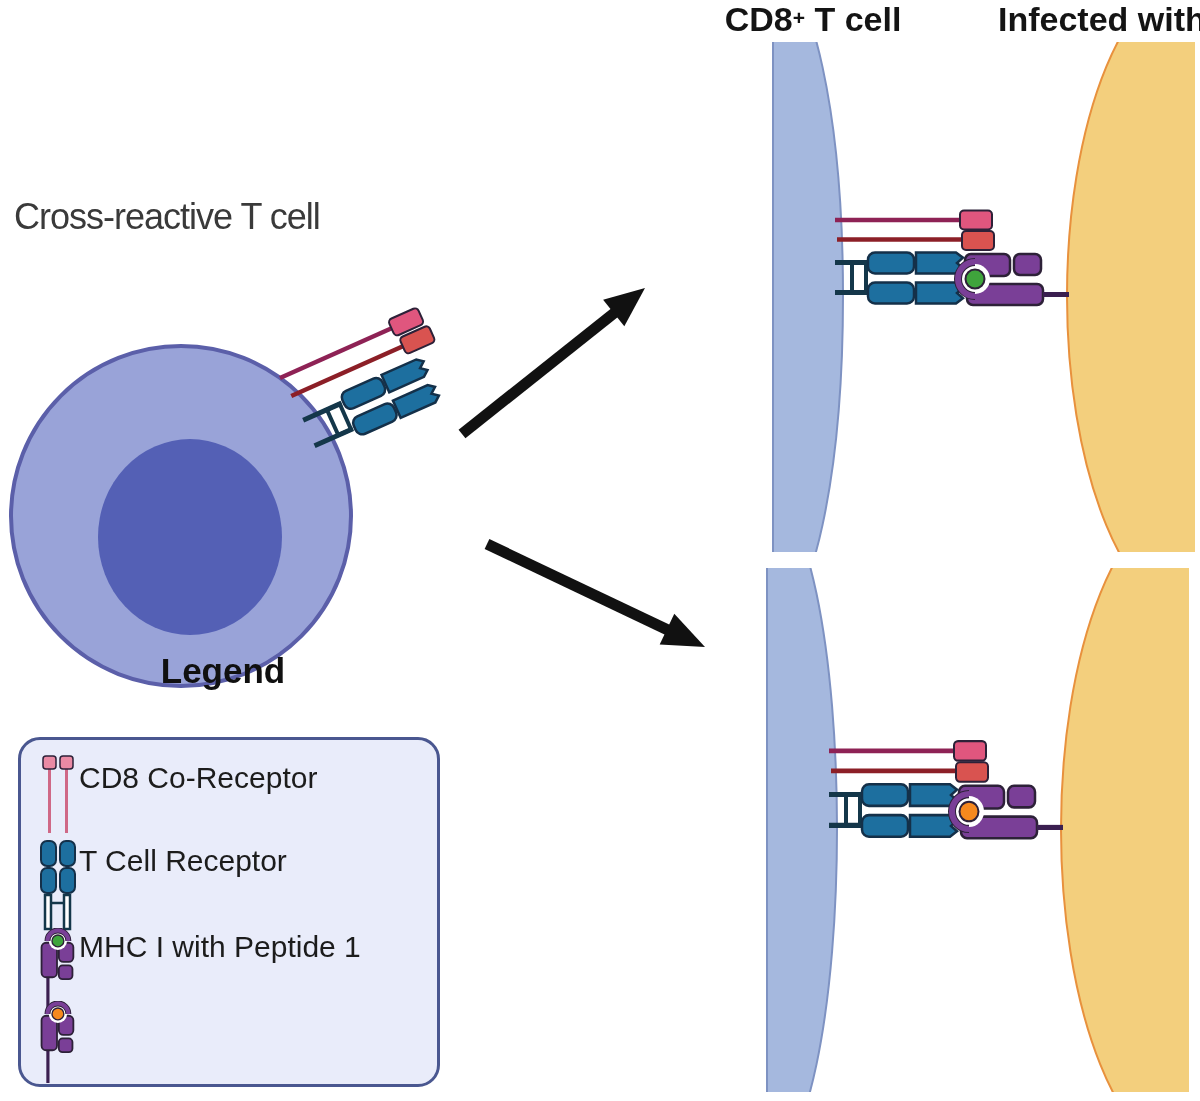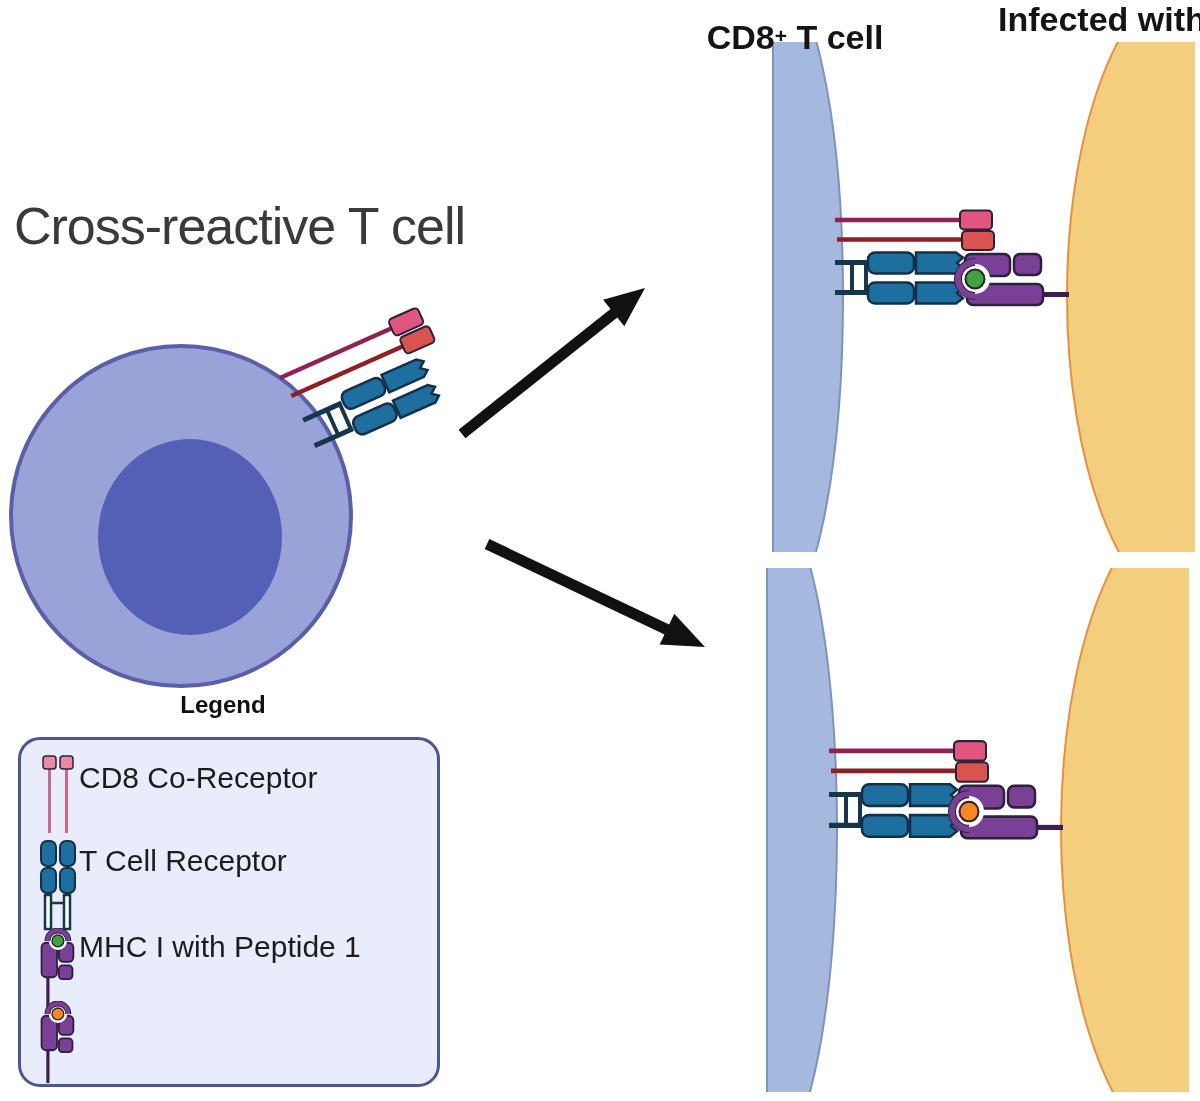--- a/index.html
+++ b/index.html
@@ -1,24 +1,24 @@
 <!DOCTYPE html>
 <html style="--title_color: #3a3a3a; --cell_body: #99a3d8; --cell_border: #5b5fa9; --nucleus: #5460b5; --membrane_blue: #a5b8de; --membrane_blue_border: #7e92c2; --membrane_yellow: #f3cf7d; --membrane_yellow_border: #e8913d; --cd8_line1: #8e2255; --cd8_line2: #8c1f27; --cd8_cap1: #e0567e; --cd8_cap2: #d95350; --tcr_fill: #1d6f9f; --tcr_outline: #143049; --tcr_stem: #14374a; --mhc_fill: #7a3f97; --mhc_stem: #3b1f50; --outline: #2d2138; --peptide1: #3fa43c; --peptide2: #f6891e; --legend_bg: #e9ecfa; --legend_border: #4a5790; --legend_pink_cap: #ea8aa4; --legend_pink_line: #cf6886; --arrow: #111111;"><head>
 <meta charset="utf-8">
 <style>
   html,body{margin:0;padding:0;background:#fff;}
   body{width:1200px;height:1101px;position:relative;overflow:hidden;
        font-family:"Liberation Sans", sans-serif;}
   .abs{position:absolute;}
-  #scene-title{left:14px;top:196px;font-size:52px;font-weight:400;color:var(--title_color);letter-spacing:-1px;}
+  #scene-title{left:14px;top:196px;font-size:36px;font-weight:400;color:var(--title_color);letter-spacing:-1px;}
   .panel-label{top:0px;font-weight:700;font-size:34px;color:#141414;text-align:center;white-space:nowrap;}
-  #t-cell-label{left:700px;width:190px;margin-top:18px;}
+  #t-cell-label{left:718px;width:190px;}
   #infected-cell-label{left:998px;width:200px;}
   .panel-label sup{font-size:0.62em;vertical-align:6px;}
-  #legend-title{left:18px;top:691px;width:410px;text-align:center;font-size:24px;font-weight:700;color:#101010;}
+  #legend-title{left:18px;top:651px;width:410px;text-align:center;font-size:35px;font-weight:700;color:#101010;}
   #legend-box{left:18px;top:737px;width:404px;height:344px;background:var(--legend_bg);
               border:3.5px solid var(--legend_border);border-radius:22px;padding-left:12px;}
   .legend-label{position:absolute;left:58px;font-size:30px;color:#1c1c1c;white-space:nowrap;}
   .legend-icon{position:absolute;}
   svg{display:block;}
 </style>
 </head>
 <body>
 
 <svg class="abs" style="left:0;top:0" width="760" height="1101" viewBox="0 0 760 1101">

